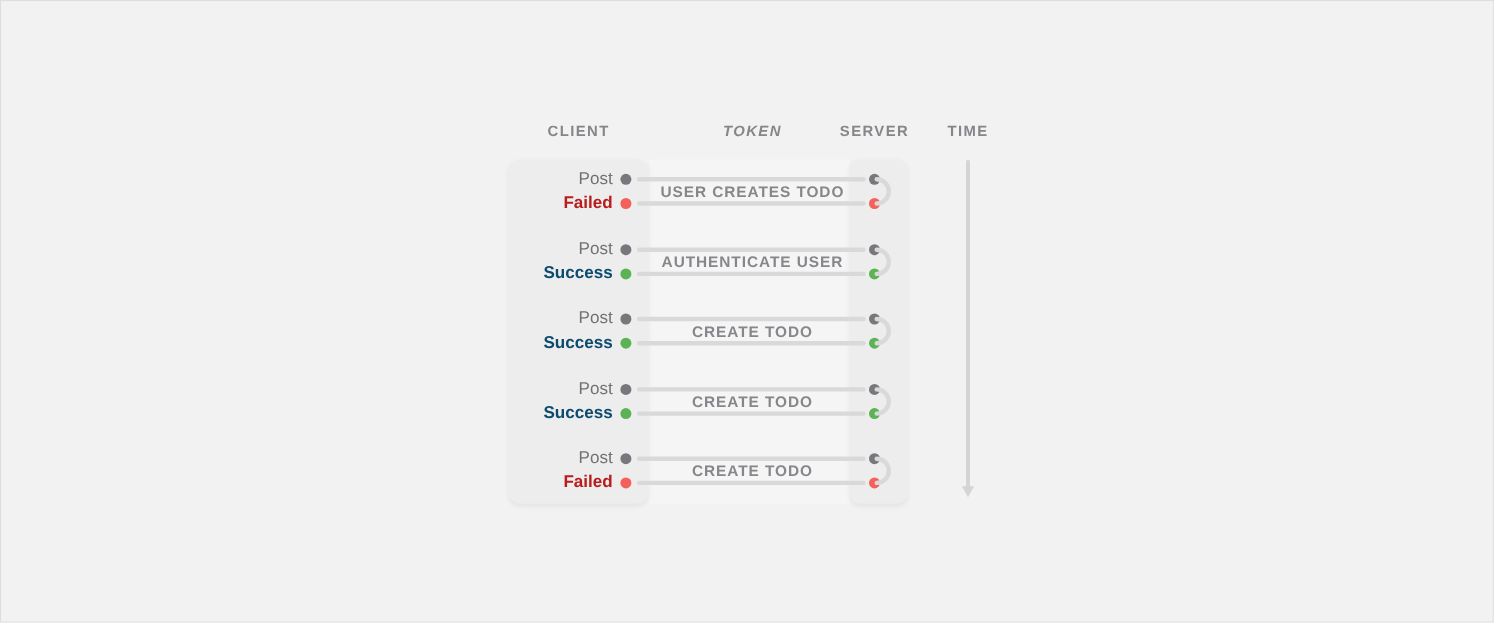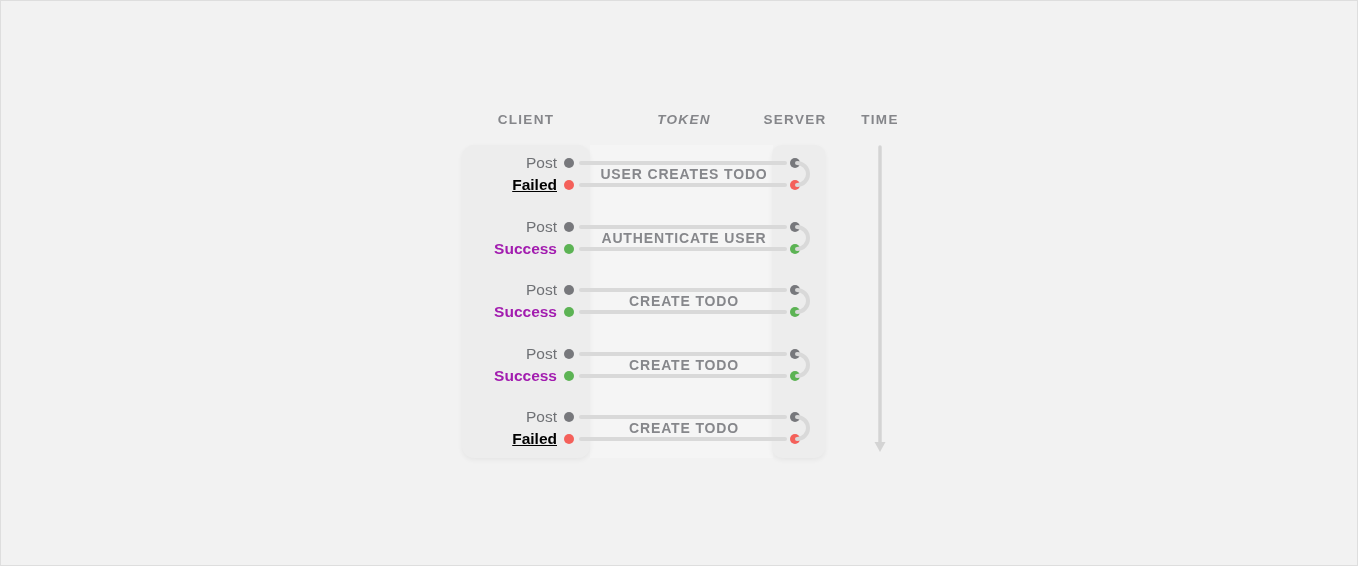--- a/index.html
+++ b/index.html
@@ -105,22 +105,22 @@
   .label-req {
     left: 435px;
     top: 18px;
     color: #6f7175;
     font-weight: normal;
   }
   .label-res {
     left: 435px;
     top: 40px;
   }
-  .label-res.status-failed  { color: #000000; text-decoration: underline; }
-  .label-res.status-success { color: #a21caf; }
+  .label-res.status-failed  { color: #b91c1c; }
+  .label-res.status-success { color: #0c4a6e; }
 
   
   .dot {
     position: absolute;
     width: 10px;
     height: 10px;
     border-radius: 50%;
     transform: translate(-50%, -50%);
   }
   .dot-grey    { background: #77787c; }

